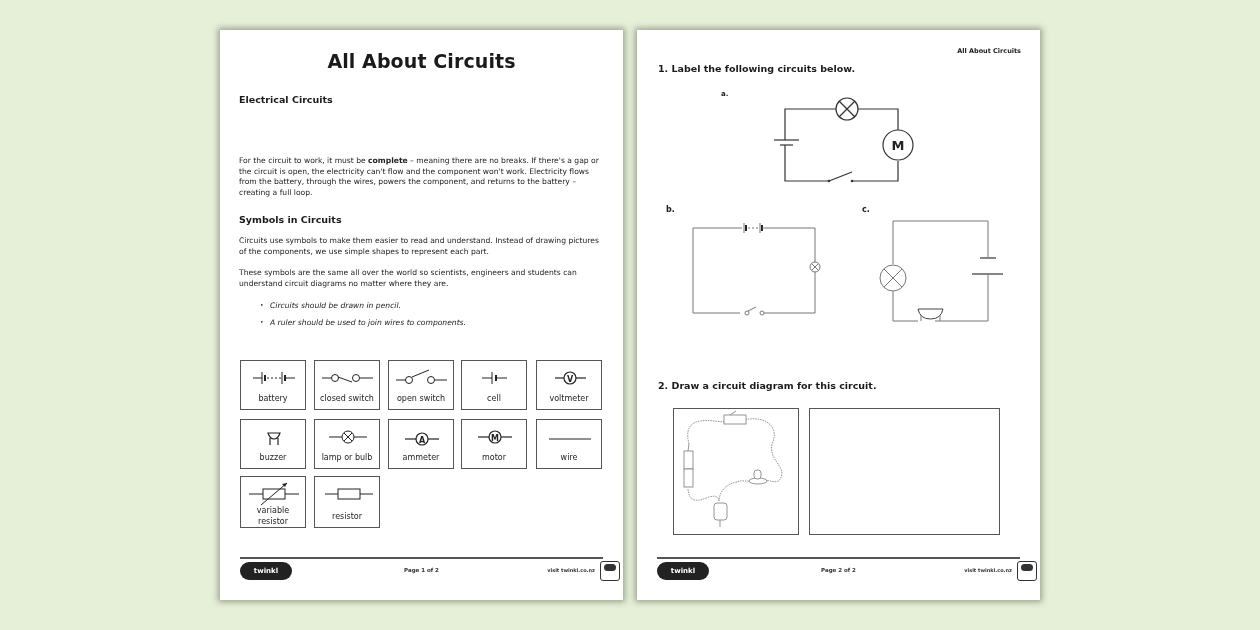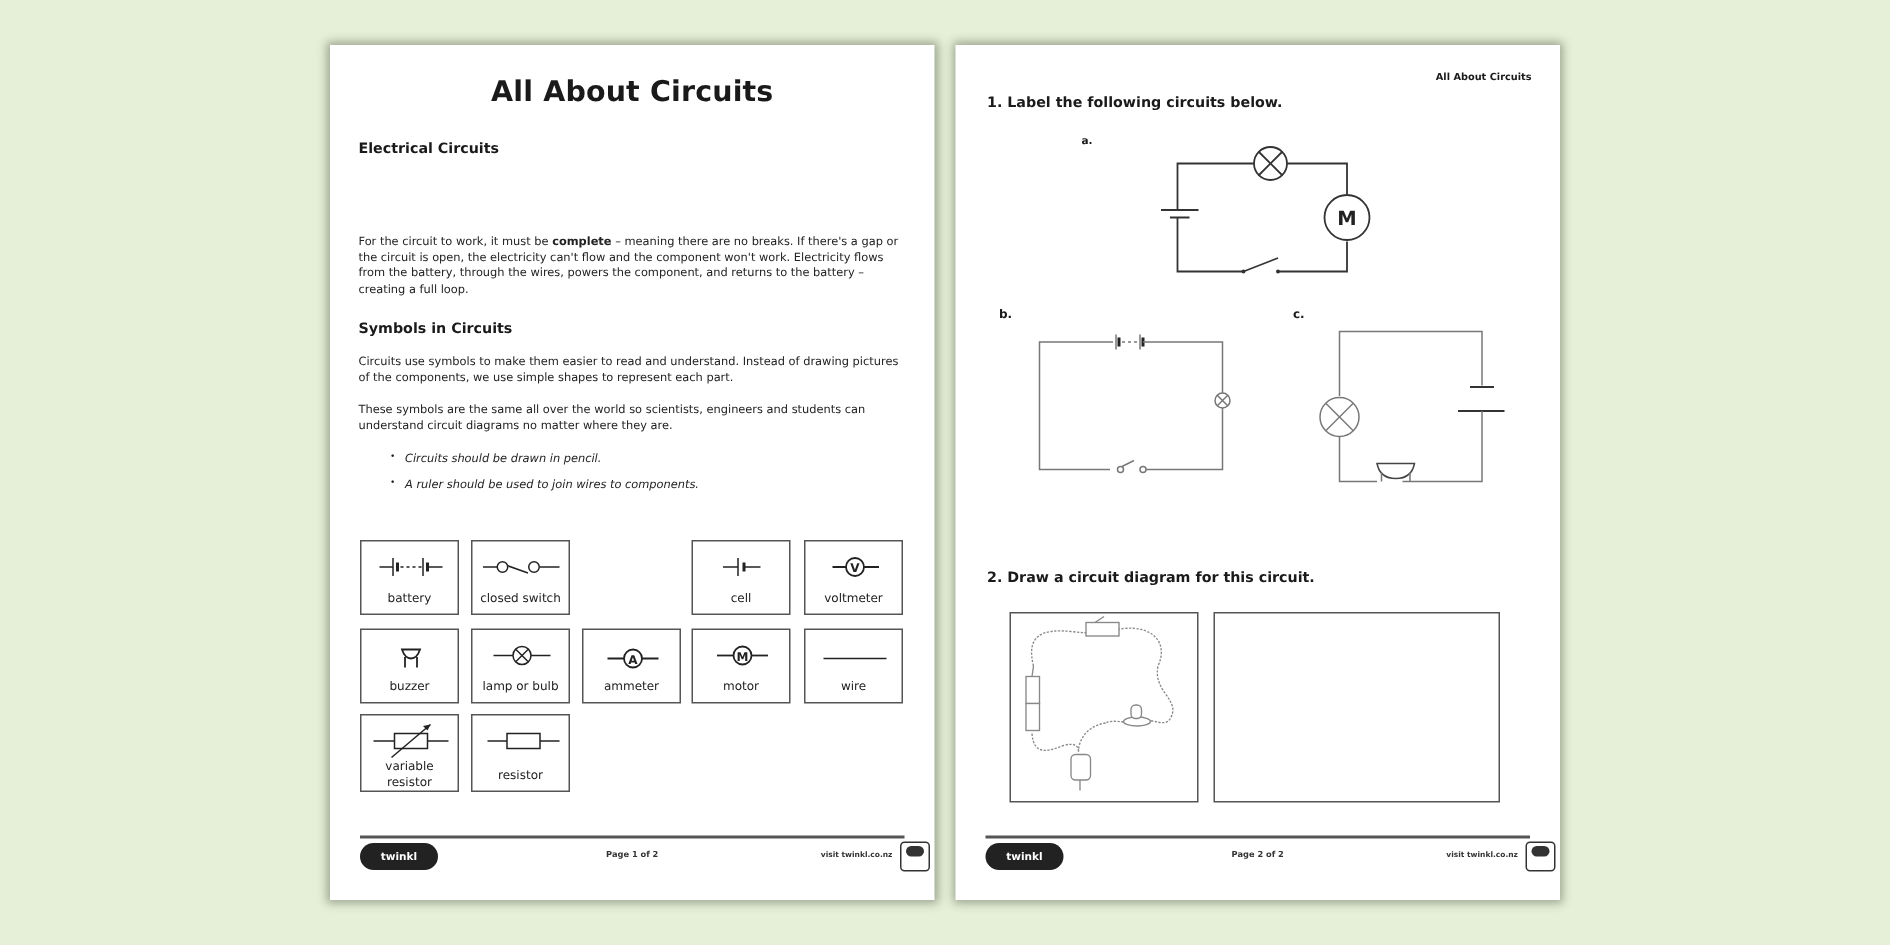--- a/index.html
+++ b/index.html
@@ -78,20 +78,32 @@
         <g stroke="#222" stroke-width="1" fill="#fff">
           <line x1="7" y1="13" x2="17" y2="13"></line>
           <circle cx="20" cy="13" r="3.5"></circle>
           <line x1="23" y1="12" x2="37" y2="17"></line>
           <circle cx="41" cy="13" r="3.5"></circle>
           <line x1="45" y1="13" x2="58" y2="13"></line>
         </g>
       </svg>
     <div class="lbl">closed switch</div>
   </div>
+  <div class="sym" style="left:168px;top:330px;">
+    <svg width="66" height="26">
+        <g stroke="#222" stroke-width="1" fill="#fff">
+          <line x1="7" y1="15" x2="17" y2="15"></line>
+          <circle cx="20" cy="15" r="3.5"></circle>
+          <line x1="23" y1="12" x2="40" y2="5"></line>
+          <circle cx="42" cy="15" r="3.5"></circle>
+          <line x1="46" y1="15" x2="58" y2="15"></line>
+        </g>
+      </svg>
+    <div class="lbl">open switch</div>
+  </div>
   <div class="sym" style="left:241px;top:330px;padding-left:27px;">
     <svg width="66" height="26">
         <g stroke="#222" stroke-width="1">
           <line x1="20" y1="13" x2="30" y2="13"></line>
           <line x1="30" y1="7" x2="30" y2="19"></line>
           <line x1="34" y1="10" x2="34" y2="16" stroke-width="2"></line>
           <line x1="34" y1="13" x2="45" y2="13"></line>
         </g>
       </svg>
     <div class="lbl">cell</div>

